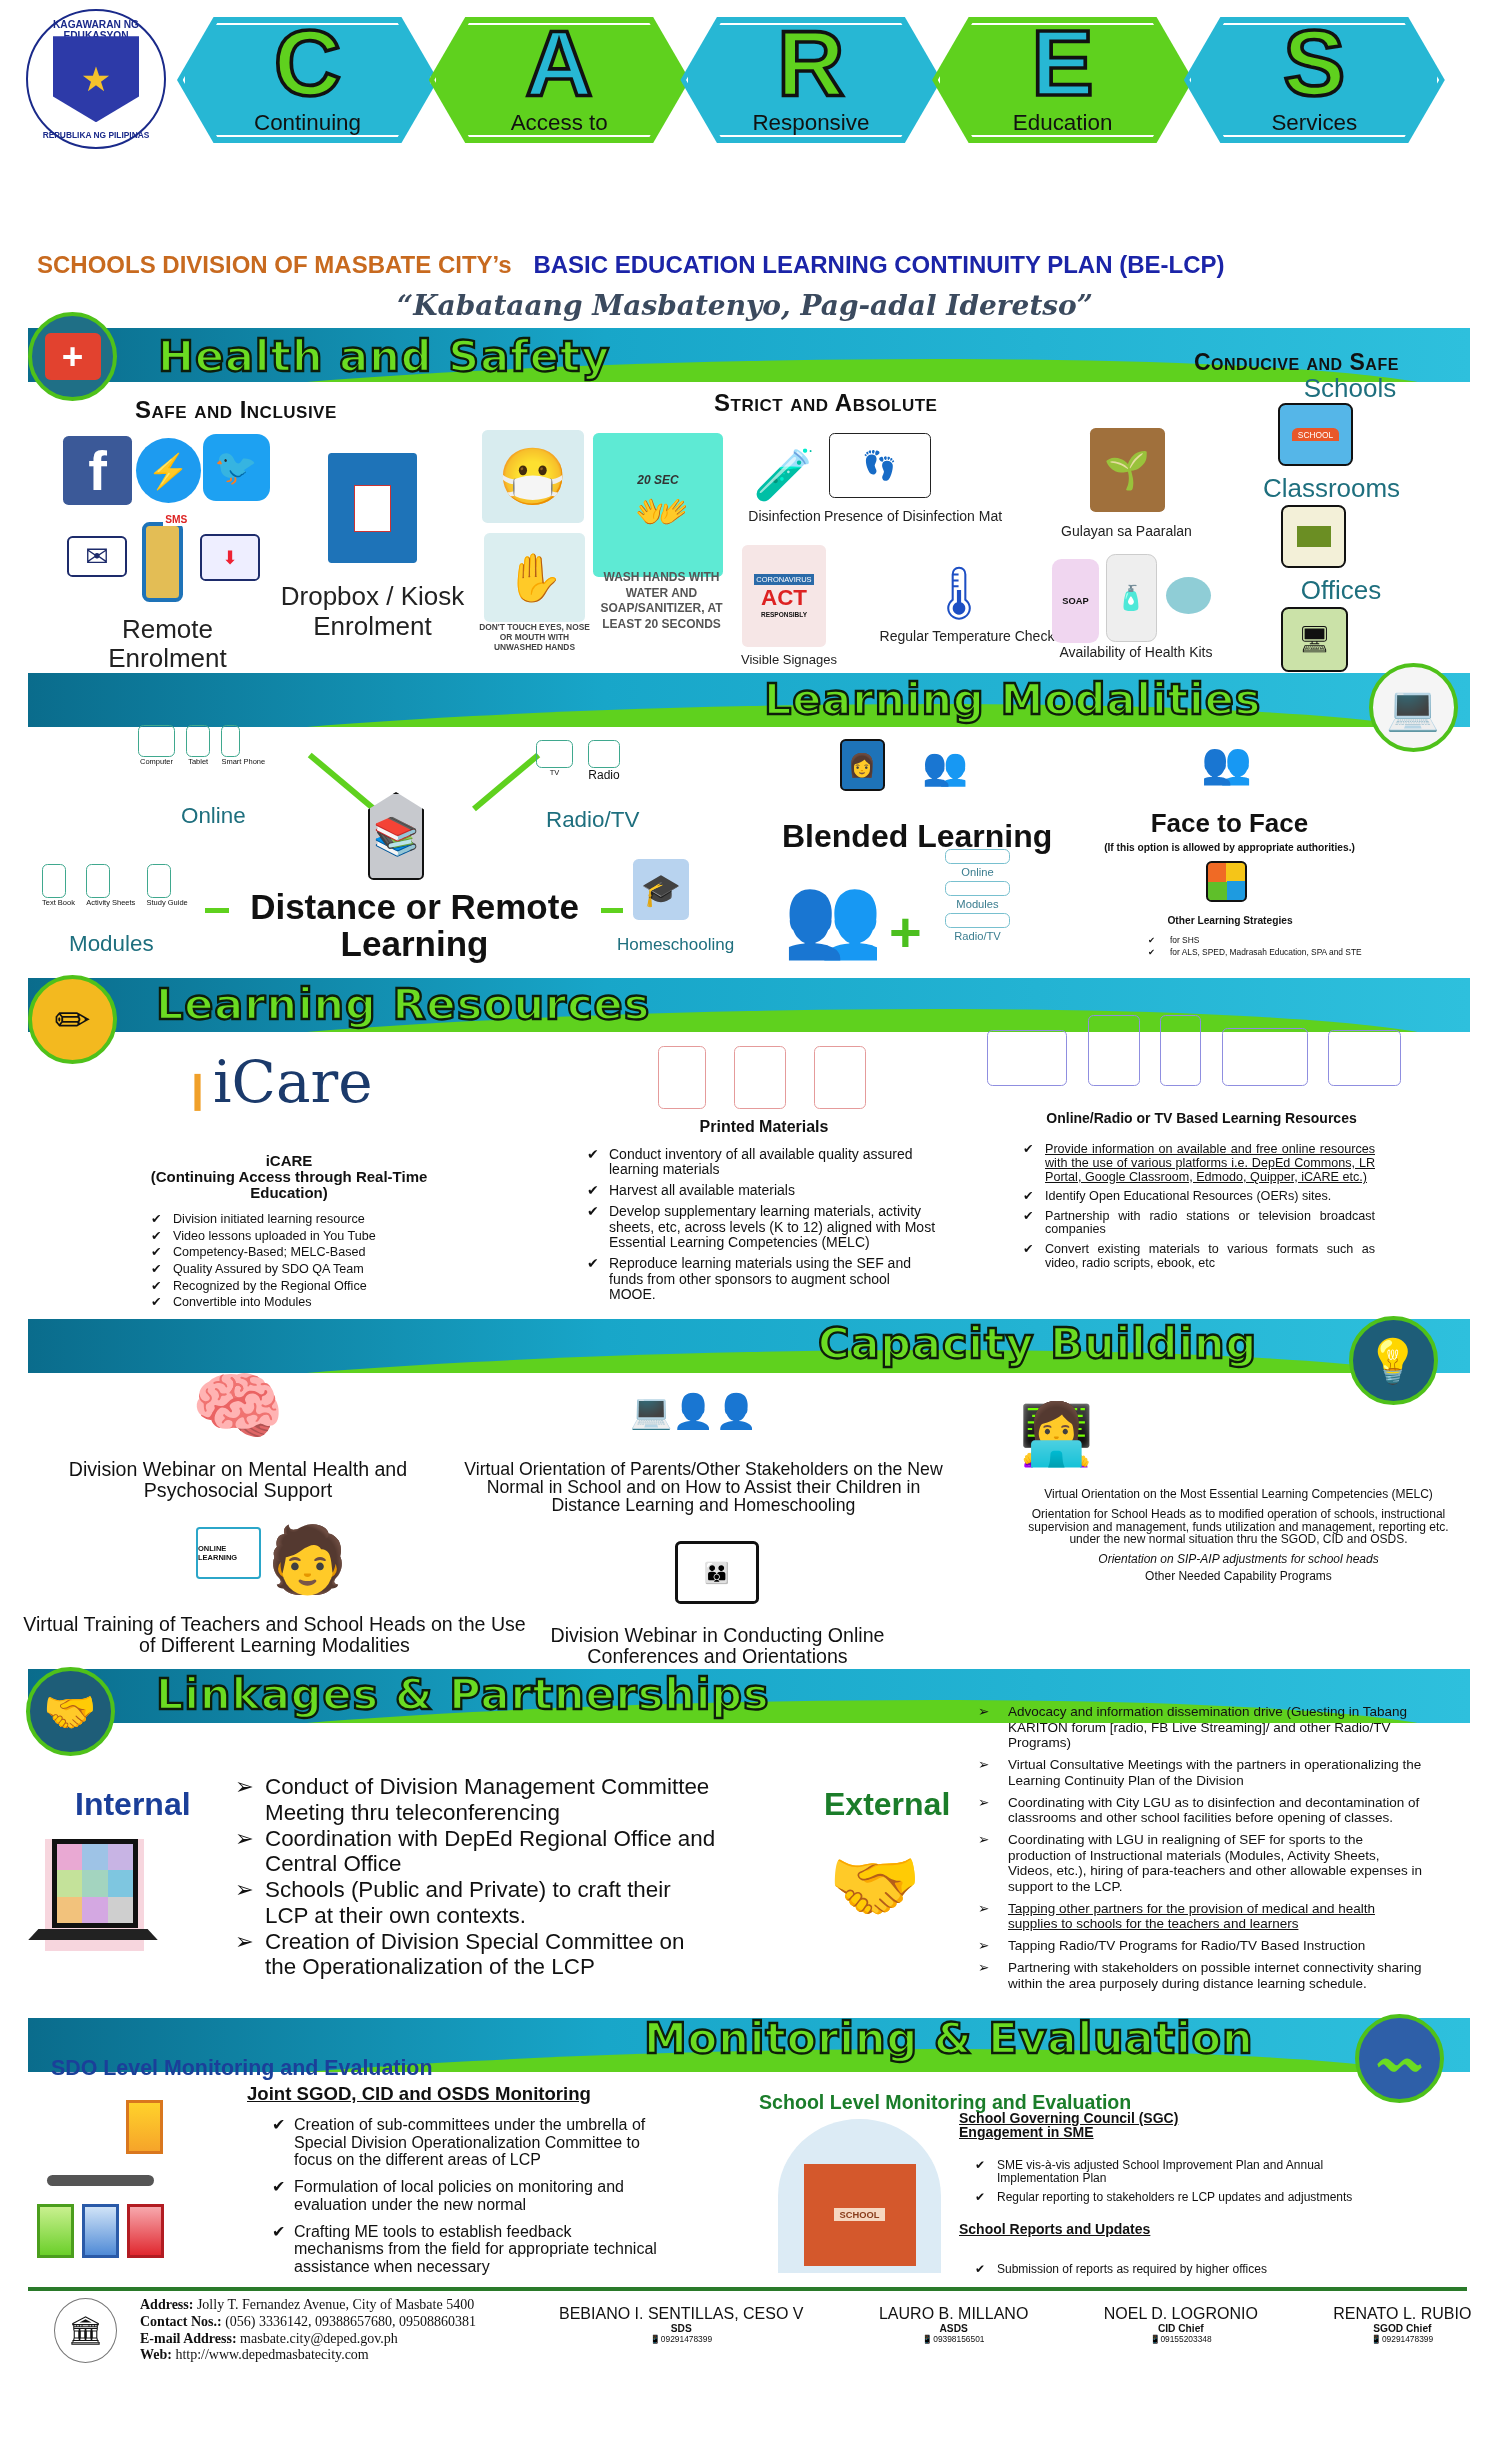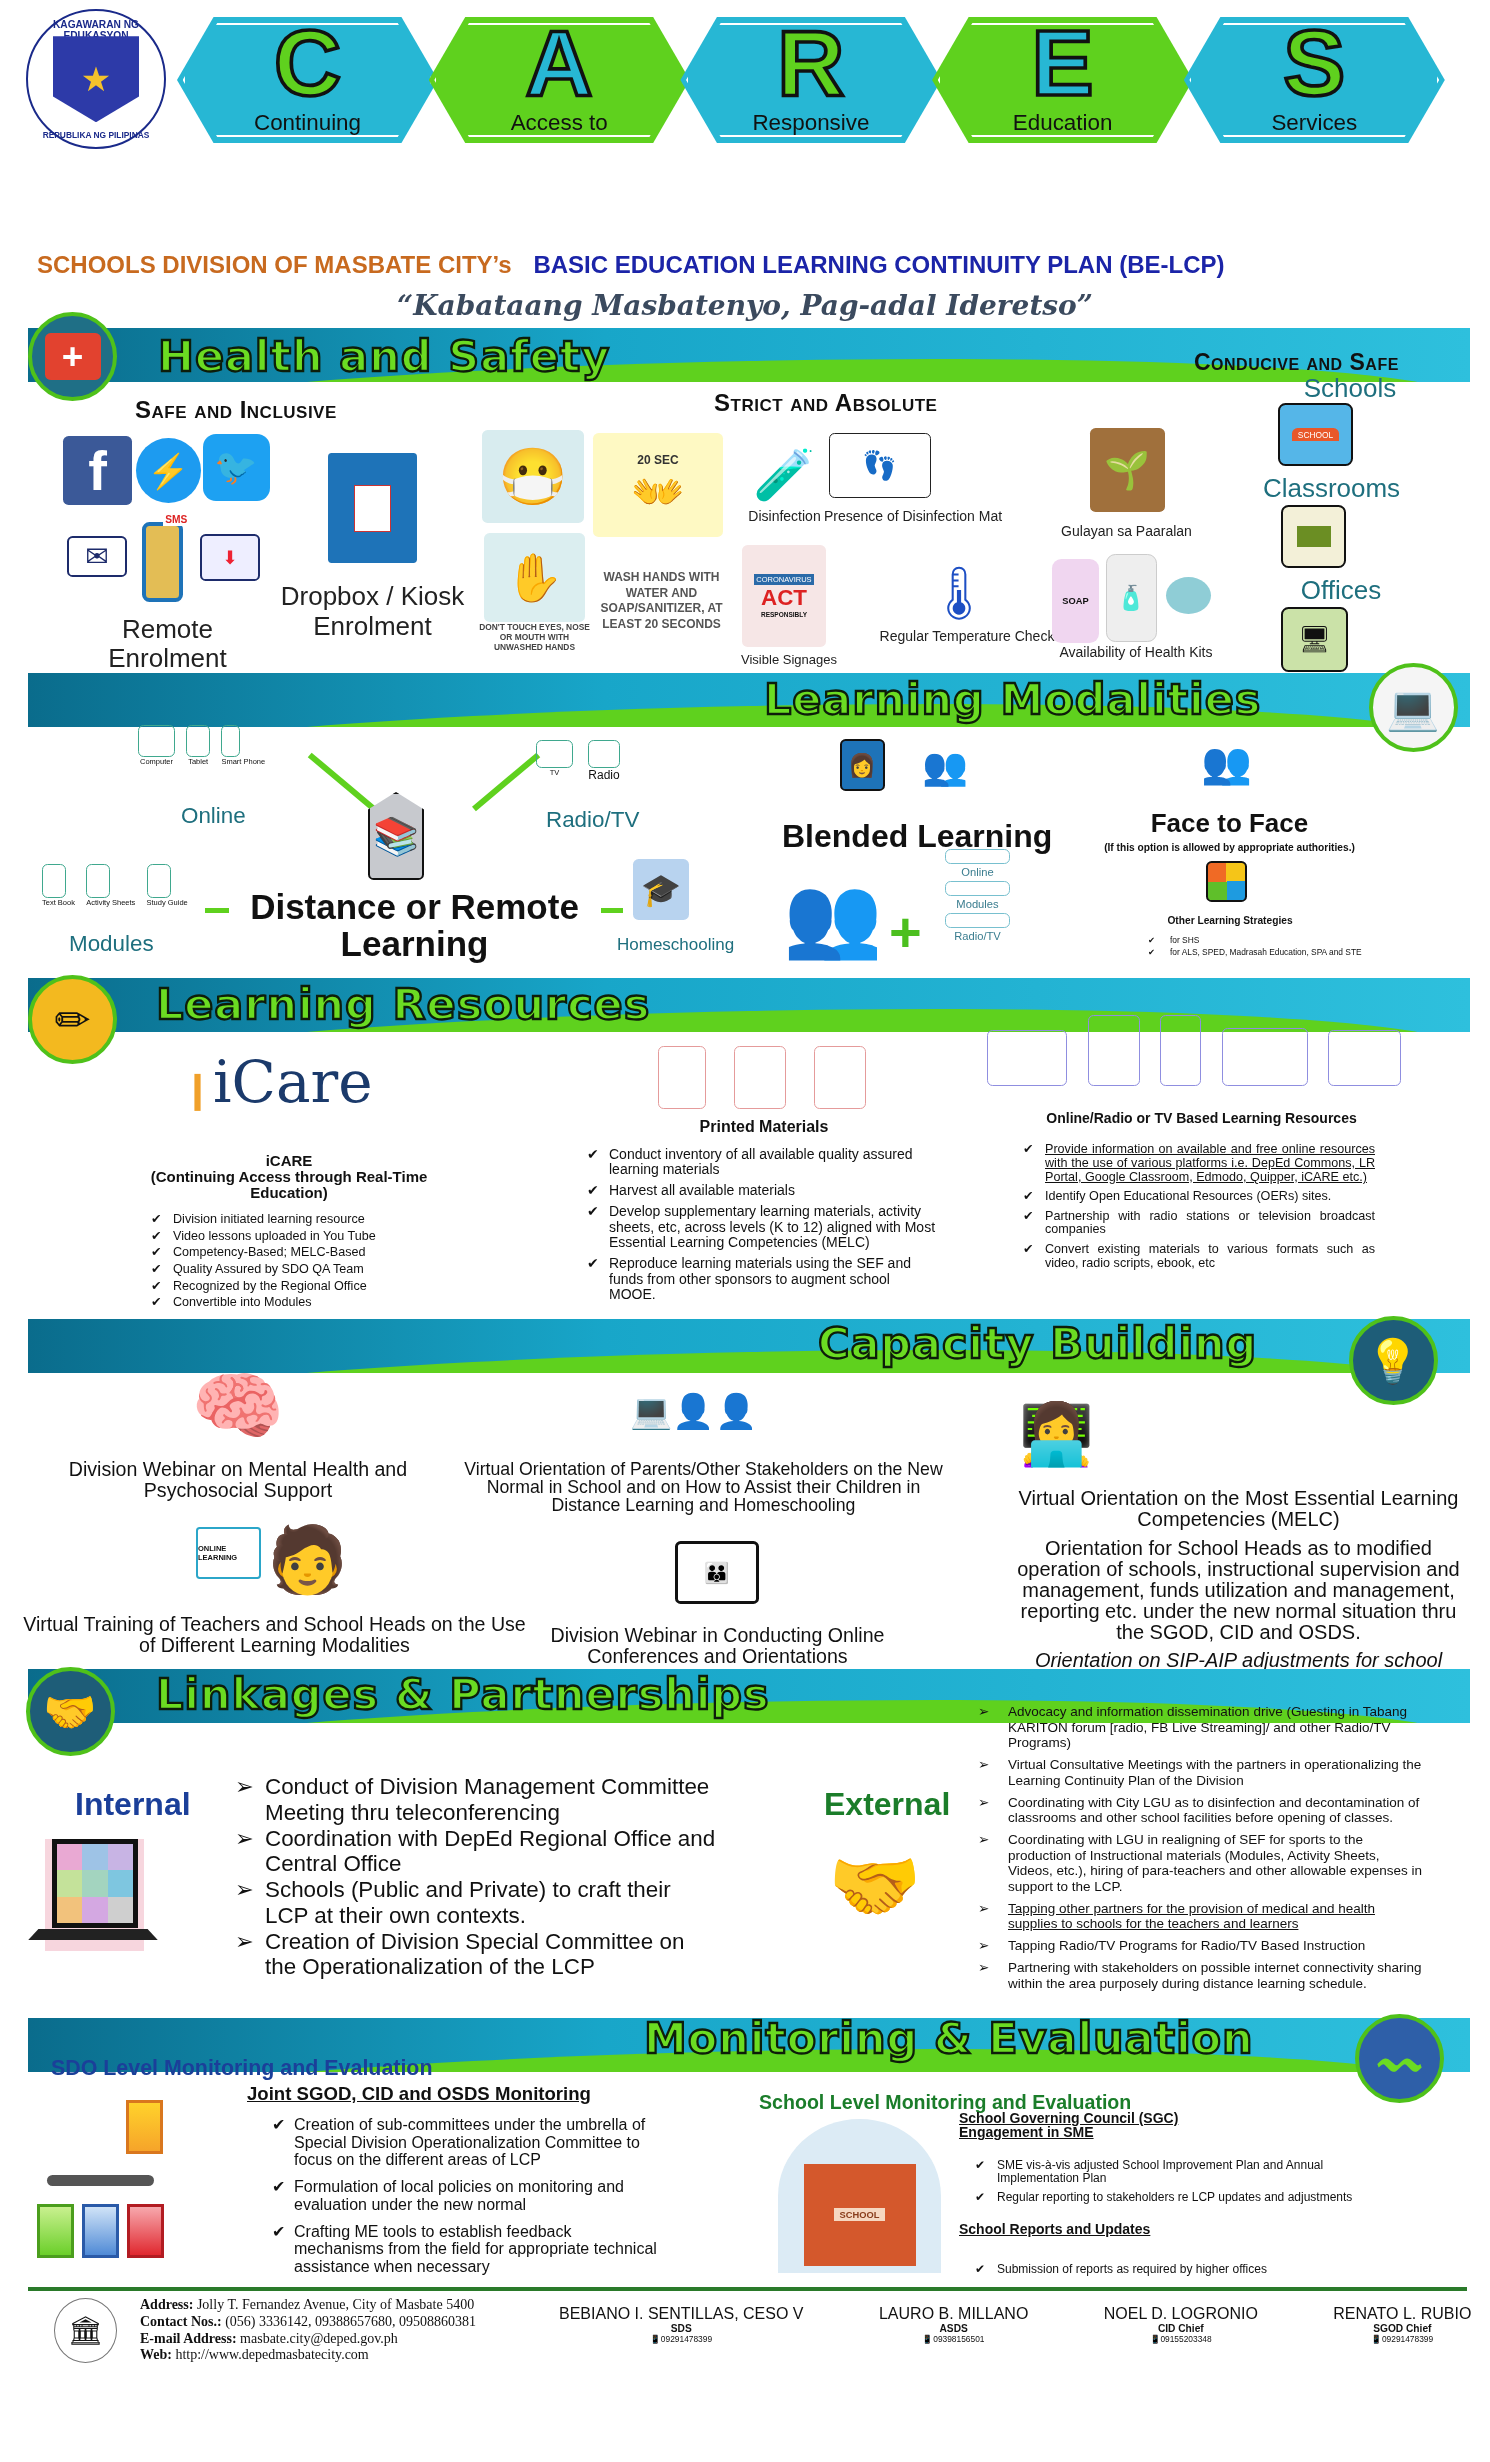--- a/index.html
+++ b/index.html
@@ -105,21 +105,21 @@
 <div class="abs cap" style="left:93px;top:615px;width:149px;font-size:26px;line-height:1.1;">Remote Enrolment</div>
 
 <div class="abs ic" style="left:328px;top:453px;width:89px;height:110px;background:#1e73b8;border-radius:3.7px;">
     <span style="background:#fff;width:37px;height:47px;display:block;border:1.9px solid #c33;"></span>
   </div>
 <div class="abs cap" style="left:270px;top:582px;width:205px;font-size:26px;line-height:1.15;">Dropbox / Kiosk Enrolment</div>
 
 <div class="abs ic" style="left:482px;top:430px;width:102px;height:93px;background:#d8ecef;color:#2b7b85;font-size:56px;">😷</div>
 <div class="abs ic" style="left:484px;top:533px;width:101px;height:89px;background:#dbeef0;color:#2b7b85;font-size:47px;">✋</div>
 <div class="abs cap" style="left:477px;top:622px;width:115px;font-size:8.4px;color:#444;font-weight:bold;">DON'T TOUCH EYES, NOSE OR MOUTH WITH UNWASHED HANDS</div>
-<div class="abs ic" style="left:593px;top:433px;width:130px;height:104px;background:#fef9c3;flex-direction:column;color:#2b7b85;font-size:43px;"><span style="font-size:12px;font-weight:bold;color:#333;">20 SEC</span>👐</div>
+<div class="abs ic" style="left:593px;top:433px;width:130px;height:144px;background:#5eead4;flex-direction:column;color:#2b7b85;font-size:43px;font-style:italic;"><span style="font-size:12px;font-weight:bold;color:#333;">20 SEC</span>👐</div>
 <div class="abs cap" style="left:587px;top:570px;width:149px;font-size:12px;font-weight:bold;color:#555;line-height:1.3;">WASH HANDS WITH WATER AND SOAP/SANITIZER, AT LEAST 20 SECONDS</div>
 
 <div class="abs smallcaps" style="left:714px;top:389px;">Strict and Absolute</div>
 <div class="abs ic" style="left:738px;top:428px;width:93px;height:93px;font-size:50px;">🧪</div>
 <div class="abs cap" style="left:738px;top:508px;width:93px;">Disinfection</div>
 <div class="abs ic lined-icon" style="left:829px;top:433px;width:102px;height:65px;border-color:#222;font-size:28px;">👣</div>
 <div class="abs cap" style="left:801px;top:508px;width:224px;">Presence of Disinfection Mat</div>
 <div class="abs ic" style="left:1090px;top:428px;width:75px;height:84px;background:#a0703c;font-size:37px;">🌱</div>
 <div class="abs cap" style="left:1052px;top:523px;width:149px;">Gulayan sa Paaralan</div>
 <div class="abs ic" style="left:742px;top:545px;width:84px;height:102px;background:#f6e6e6;flex-direction:column;font-size:9.3px;">
@@ -285,21 +285,21 @@
   </div>
 <div class="abs ic" style="left:270px;top:1509px;width:75px;height:102px;font-size:65px;">🧑</div>
 <div class="abs ctr" style="left:23px;top:1614px;width:503px;font-size:19.6px;line-height:1.05;">Virtual Training of Teachers and School Heads on the Use of Different Learning Modalities</div>
 
 <div class="abs ic" style="left:615px;top:1369px;width:158px;height:84px;font-size:34px;color:#3b72c8;">💻👤👤</div>
 <div class="abs ctr" style="left:452px;top:1460px;width:503px;font-size:17.7px;line-height:1.02;">Virtual Orientation of Parents/Other Stakeholders on the New Normal in School and on How to Assist their Children in Distance Learning and Homeschooling</div>
 <div class="abs ic" style="left:675px;top:1541px;width:84px;height:63px;border:3.7px solid #111;background:#fff;font-size:20.5px;">👪</div>
 <div class="abs ctr" style="left:522px;top:1625px;width:391px;font-size:19.6px;line-height:1.05;">Division Webinar in Conducting Online Conferences and Orientations</div>
 
 <div class="abs ic" style="left:996px;top:1388px;width:121px;height:93px;font-size:60px;">👩‍💻</div>
-<div class="abs ctr" style="left:1015px;top:1488px;width:447px;font-size:20px;line-height:1.05;">
+<div class="abs ctr" style="left:1015px;top:1488px;width:447px;font-size:12px;line-height:1.05;">
   <div style="margin-bottom:7.5px;">Virtual Orientation on the Most Essential Learning Competencies (MELC)</div>
   <div style="margin-bottom:7.5px;">Orientation for School Heads as to modified operation of schools, instructional supervision and management, funds utilization and management, reporting etc. under the new normal situation thru the SGOD, CID and OSDS.</div>
   <div style="margin-bottom:4px;font-style:italic;">Orientation on SIP-AIP adjustments for school heads</div>
   <div>Other Needed Capability Programs</div>
 </div>
 
 <div class="abs banner" style="top:1669px;"></div>
 <div class="abs badge" style="left:26px;top:1667px;background:#1e5d78;">🤝</div>
 <div class="abs banner-title" style="left:156px;top:1673px;">Linkages &amp; Partnerships</div>
 

